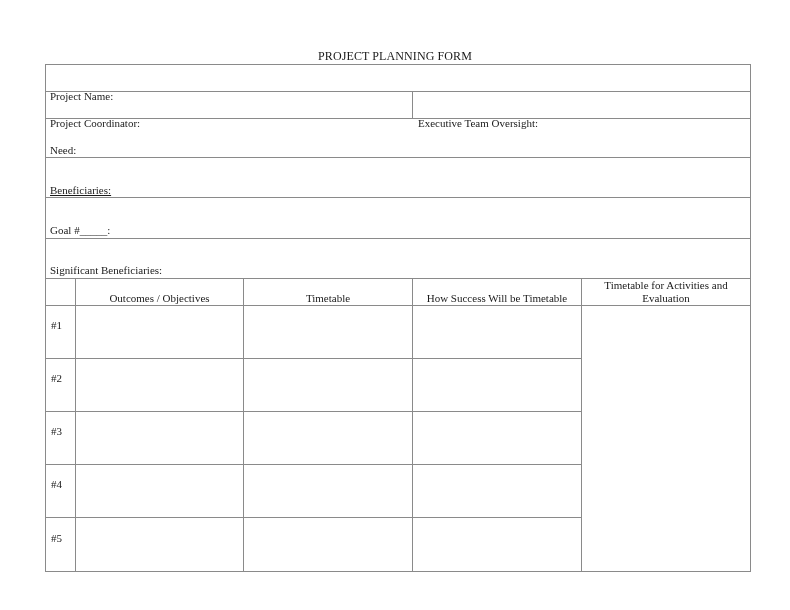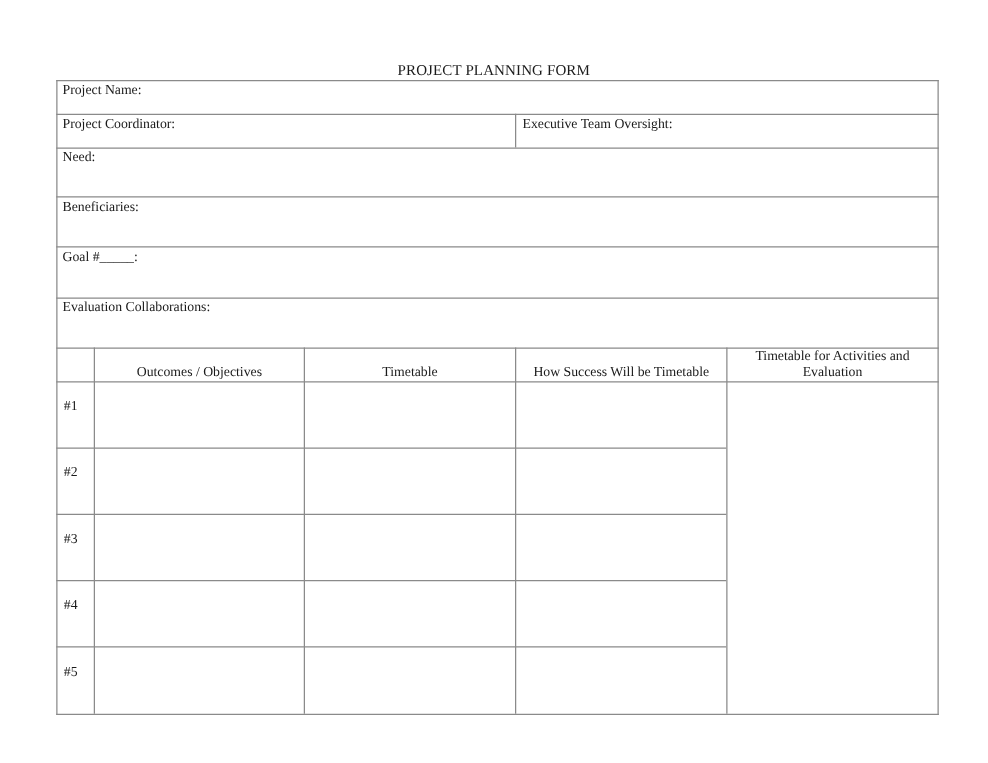--- a/index.html
+++ b/index.html
@@ -3,21 +3,21 @@
   <meta charset="utf-8">
   <style>
     html, body { margin: 0; padding: 0; background: #ffffff; }
     body { width: 790px; height: 610px; position: relative; overflow: hidden;
            font-family: "Liberation Serif", serif; color: #1a1a1a; }
     .title { position: absolute; left: 0; width: 790px; top: 49px; text-align: center;
              font-size: 12px; letter-spacing: 0.1px; }
     .line-h { position: absolute; height: 1px; background: #8a8a8a; }
     .line-v { position: absolute; width: 1px; background: #8a8a8a; }
     .cell { position: absolute; font-size: 11px; line-height: 13px; }
-    .label { position: absolute; font-size: 11px; line-height: 13px; }
+    .label { position: absolute; font-size: 11px; line-height: 13px; margin-top: 24px; }
     .hdr { position: absolute; font-size: 11px; line-height: 13px; text-align: center; }
   </style>
 </head>
 <body>
 
 <div class="title">PROJECT PLANNING FORM</div>
 
 <div>
 
   <div class="line-h" style="left:45px; top:64px; width:706px;"></div>
@@ -41,23 +41,23 @@
   <div class="line-v" style="left:75px; top:278px; height:293px;"></div>
   <div class="line-v" style="left:243px; top:278px; height:293px;"></div>
   <div class="line-v" style="left:412px; top:278px; height:293px;"></div>
   <div class="line-v" style="left:581px; top:278px; height:293px;"></div>
 </div>
 
 <div class="label" style="left:50px; top:66px;">Project Name:</div>
 <div class="label" style="left:50px; top:93px;">Project Coordinator:</div>
 <div class="label" style="left:418px; top:93px;">Executive Team Oversight:</div>
 <div class="label" style="left:50px; top:120px;">Need:</div>
-<div class="label" style="left:50px; top:160px;">Beneficiaries:</div>
+<div class="label" style="left:50px; top:160px;text-decoration:underline;">Beneficiaries:</div>
 <div class="label" style="left:50px; top:200px;">Goal #_____:</div>
-<div class="label" style="left:50px; top:240px;">Evaluation Collaborations:</div>
+<div class="label" style="left:50px; top:240px;">Significant Beneficiaries:</div>
 
 <div class="hdr" style="left:76px; width:167px; top:292px;">Outcomes / Objectives</div>
 <div class="hdr" style="left:244px; width:168px; top:292px;">Timetable</div>
 <div class="hdr" style="left:413px; width:168px; top:292px;">How Success Will be Timetable</div>
 <div class="hdr" style="left:590px; width:152px; top:279px;">Timetable for Activities and Evaluation</div>
 
 <div class="cell" style="left:51px; top:319px;">#1</div>
 <div class="cell" style="left:51px; top:372px;">#2</div>
 <div class="cell" style="left:51px; top:425px;">#3</div>
 <div class="cell" style="left:51px; top:478px;">#4</div>

